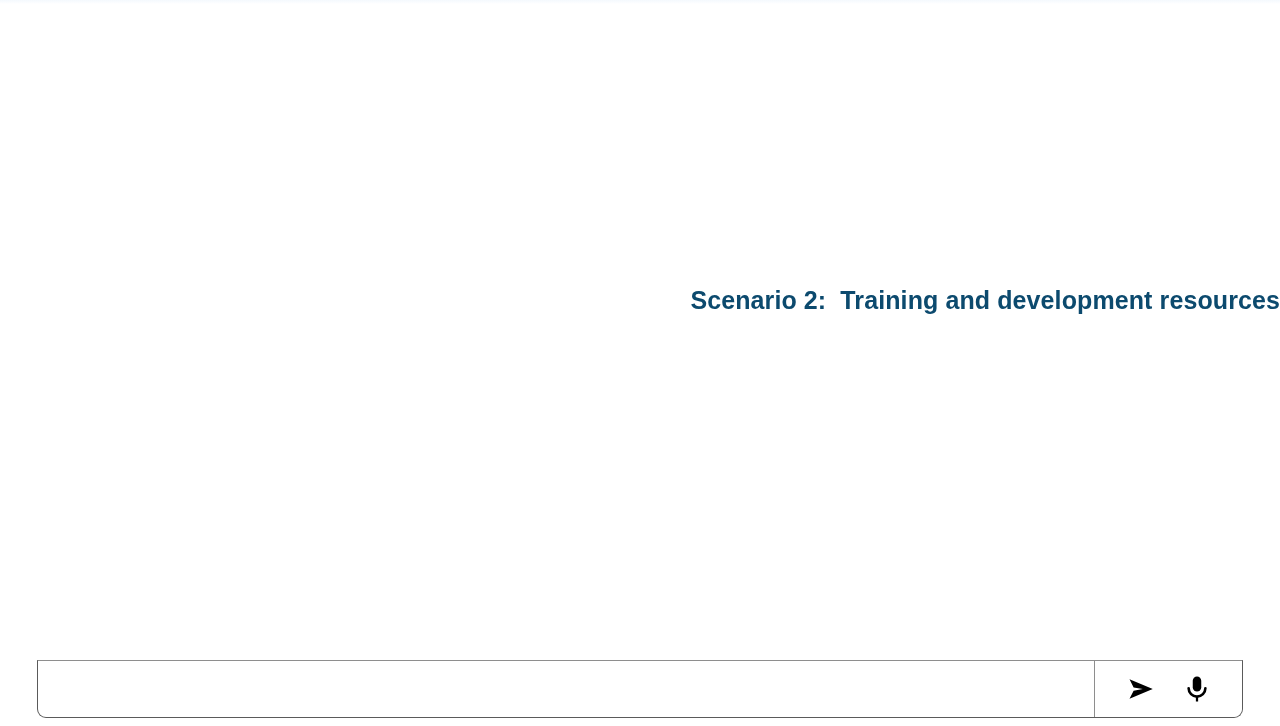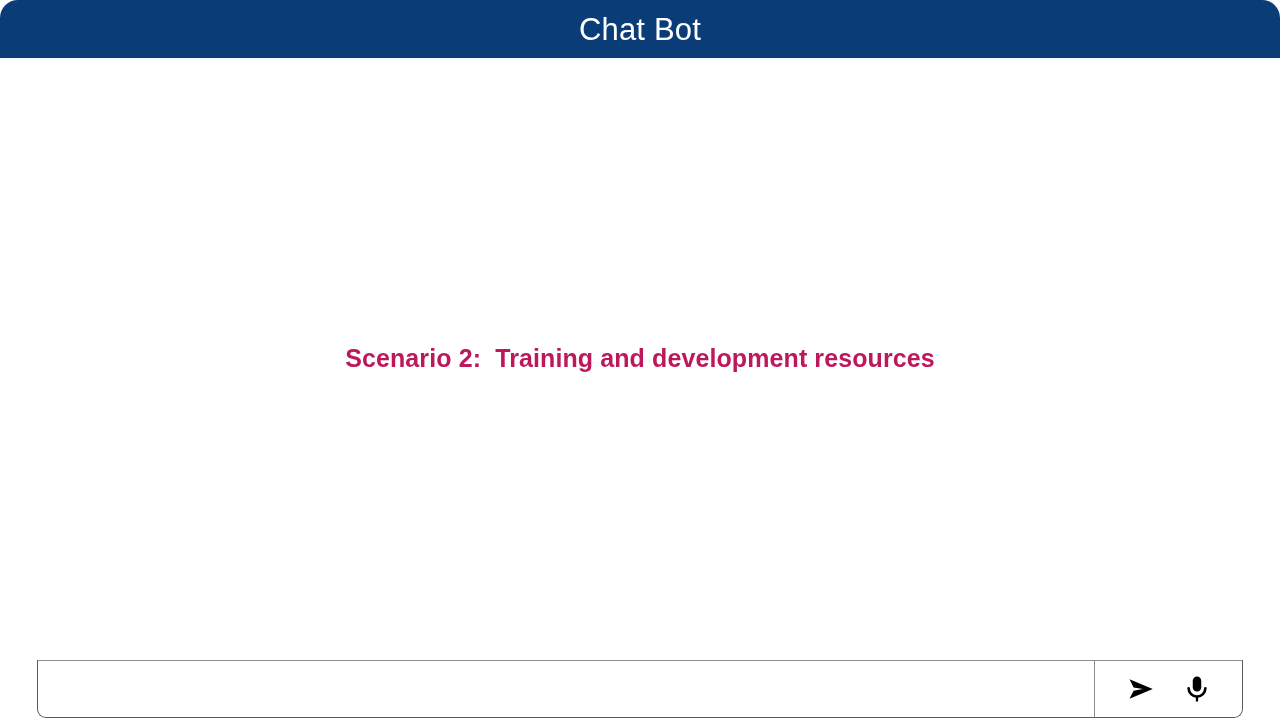--- a/index.html
+++ b/index.html
@@ -62,22 +62,22 @@
     display: flex;
     align-items: center;
     justify-content: center;
     overflow: hidden;
   }
   .scenario-heading {
     position: absolute;
     left: 0;
     right: 0;
     top: 282px;
-    text-align: center;
-    color: #be185d;
+    text-align: right;
+    color: #0c4a6e;
     font-size: 25px;
     font-weight: bold;
     letter-spacing: 0.1px;
     white-space: pre;
     font-family: "Liberation Sans", sans-serif;
   }
 
   
   .composer-wrap {
     min-height: 66px;
@@ -134,23 +134,20 @@
     justify-content: center;
     color: #000000;
   }
   .icon-btn svg { display: block; }
 </style>
 </head>
 <body>
 
 <div class="app">
 
-  <div class="app-header">
-    <div class="app-title">Chat Bot</div>
-  </div>
   <div class="header-underglow"></div>
 
   <div class="chat-body">
     <div class="scenario-heading">Scenario 2:  Training and development resources</div>
   </div>
 
   <div class="composer-wrap">
     <div class="composer">
 
       <input class="composer-input" type="text" placeholder="" style="">

